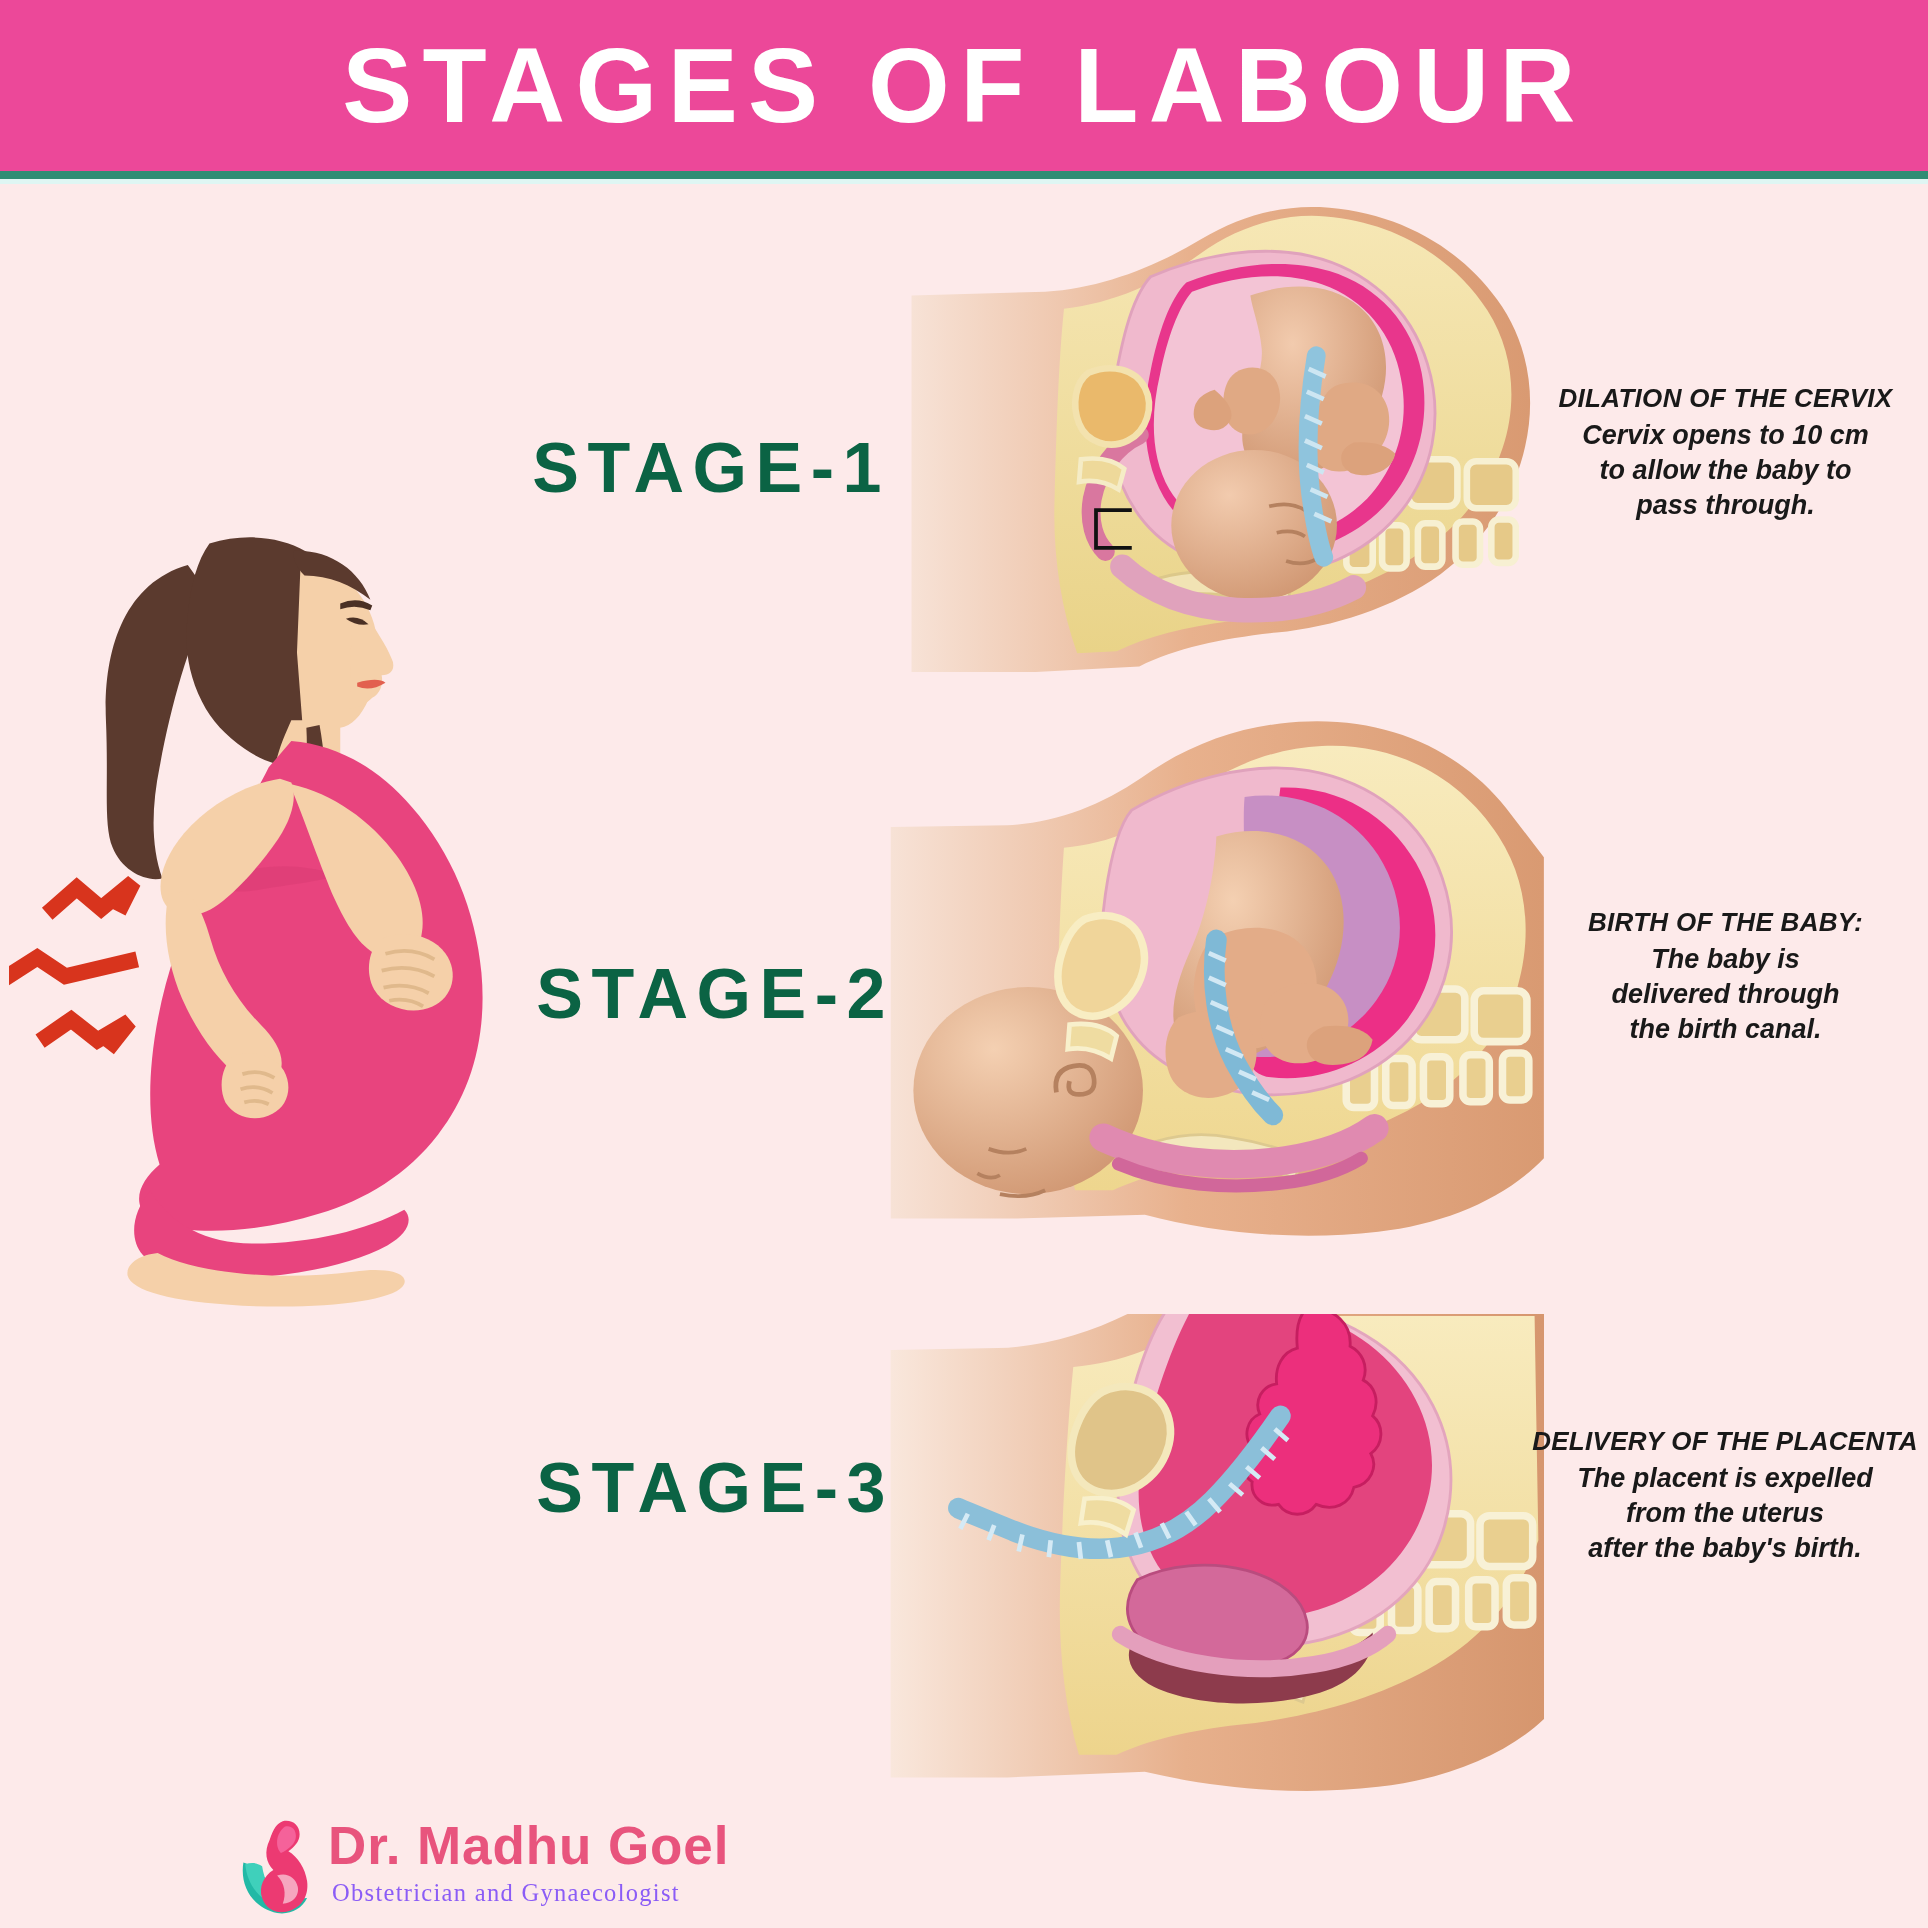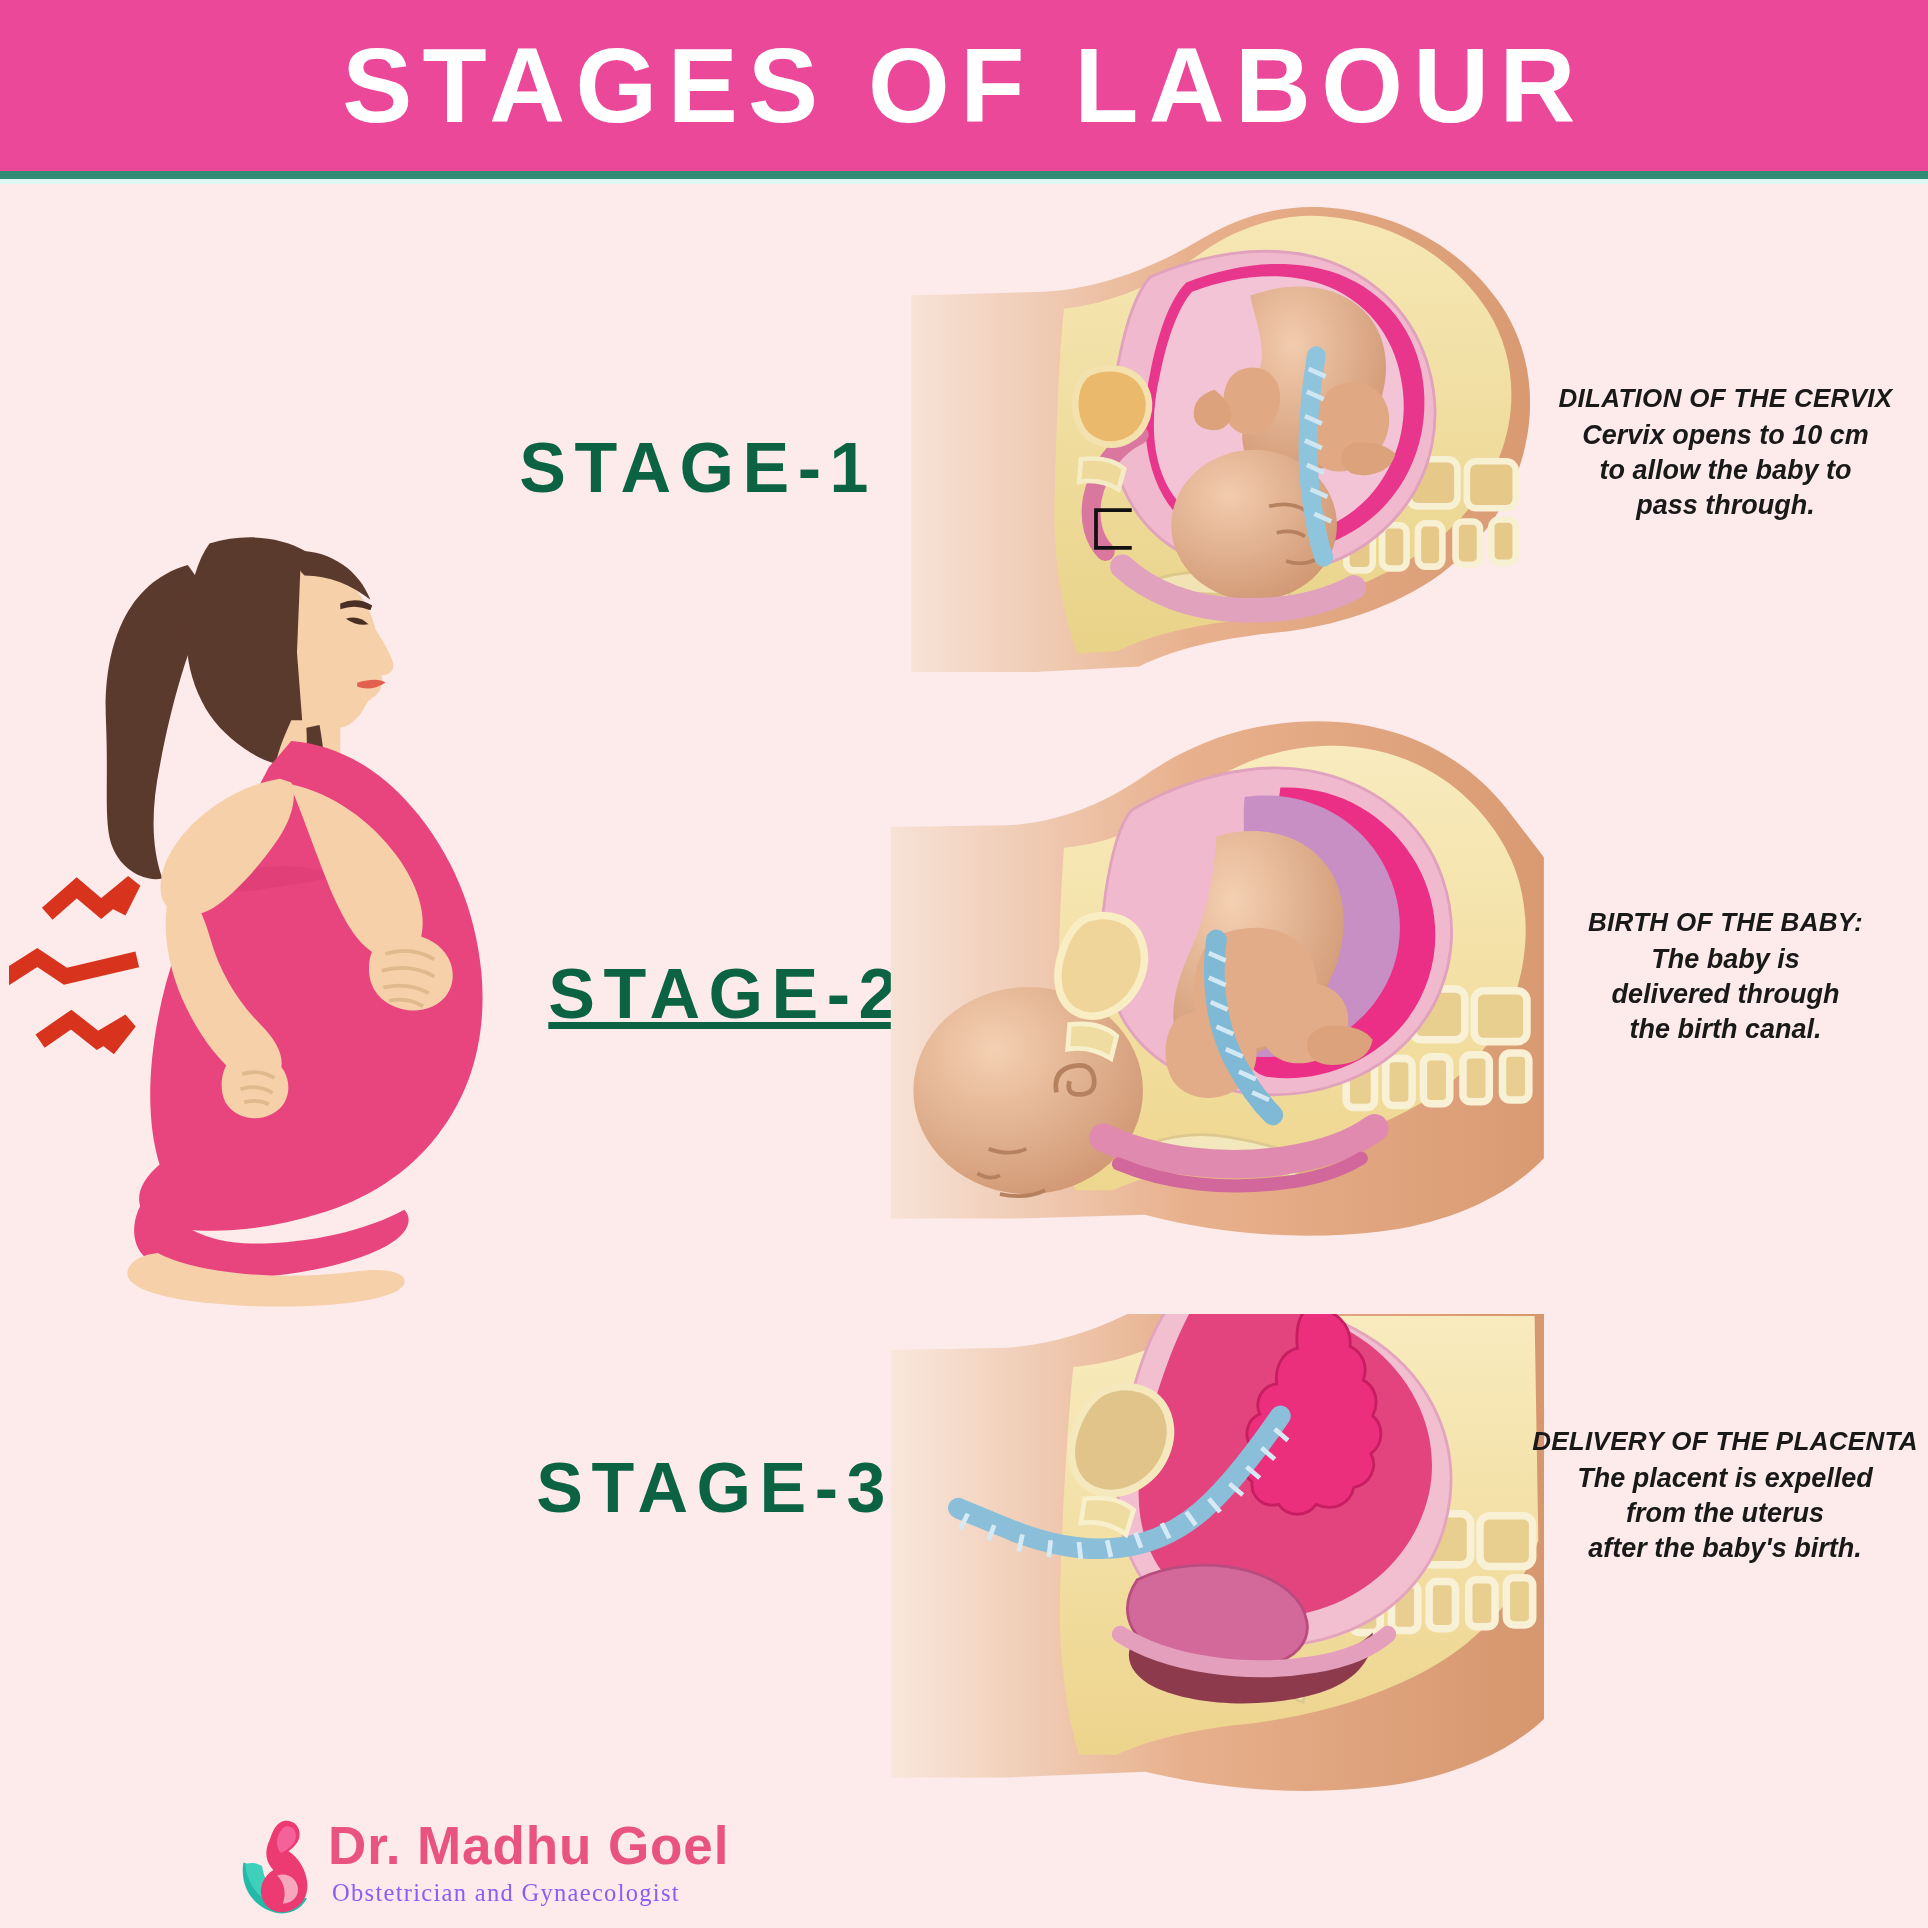--- a/index.html
+++ b/index.html
@@ -47,22 +47,22 @@
   
   .stage-label {
     position: absolute;
     color: #0b6344;
     font-size: 70px;
     font-weight: bold;
     letter-spacing: 8.5px;
     white-space: nowrap;
     text-align: right;
   }
-  #stage-label-1 { left: 171px; top: 428px; width: 706px; text-align: right; }
-  #stage-label-2 { left: 200px; top: 954px; width: 706px; text-decoration: underline; }
+  #stage-label-1 { left: 184px; top: 428px; width: 706px; text-align: right; }
+  #stage-label-2 { left: 188px; top: 954px; width: 706px; }
   #stage-label-3 { left: 188px; top: 1448px; width: 706px; }
 
   
   .caption {
     position: absolute;
     width: 405px;
     text-align: center;
     color: #191919;
     line-height: 1.30;
     font-style: italic;

